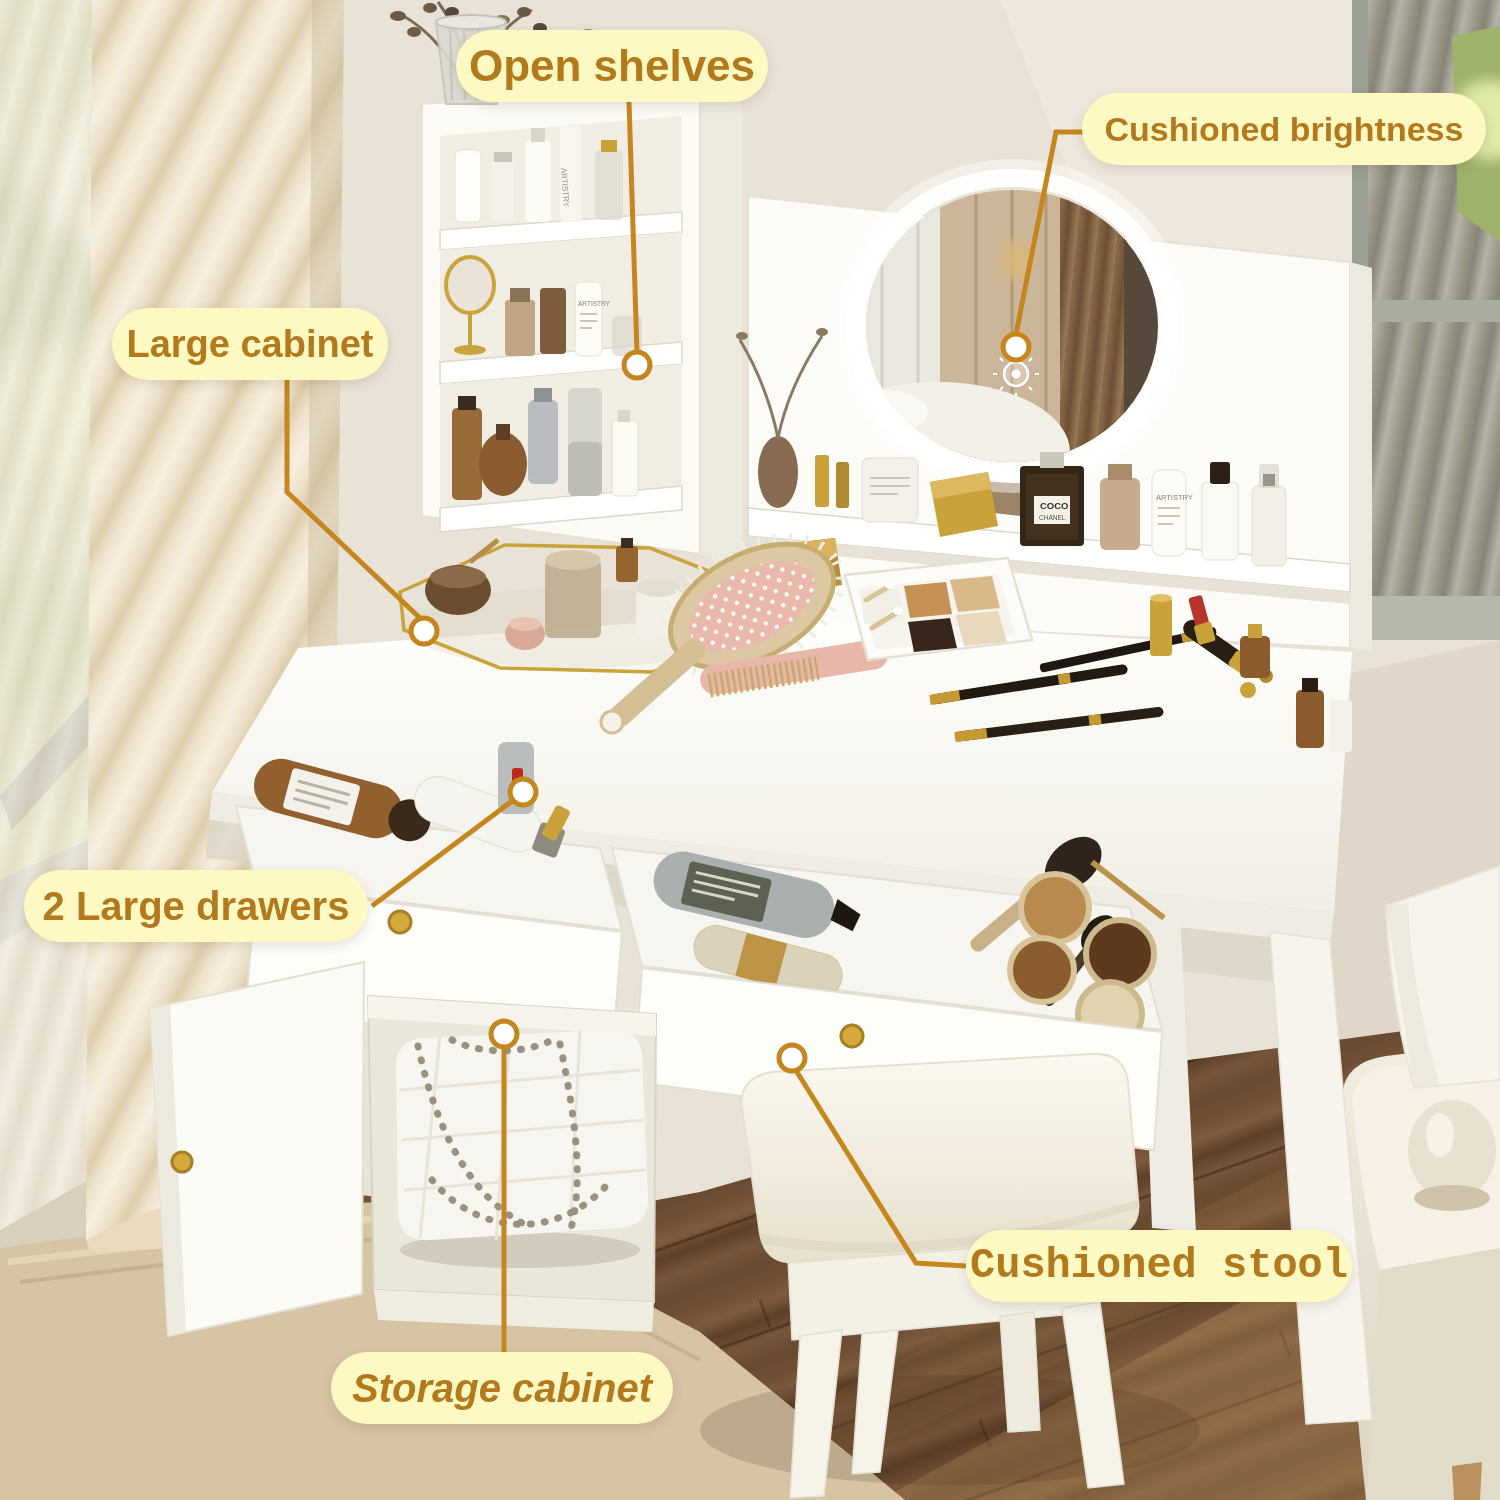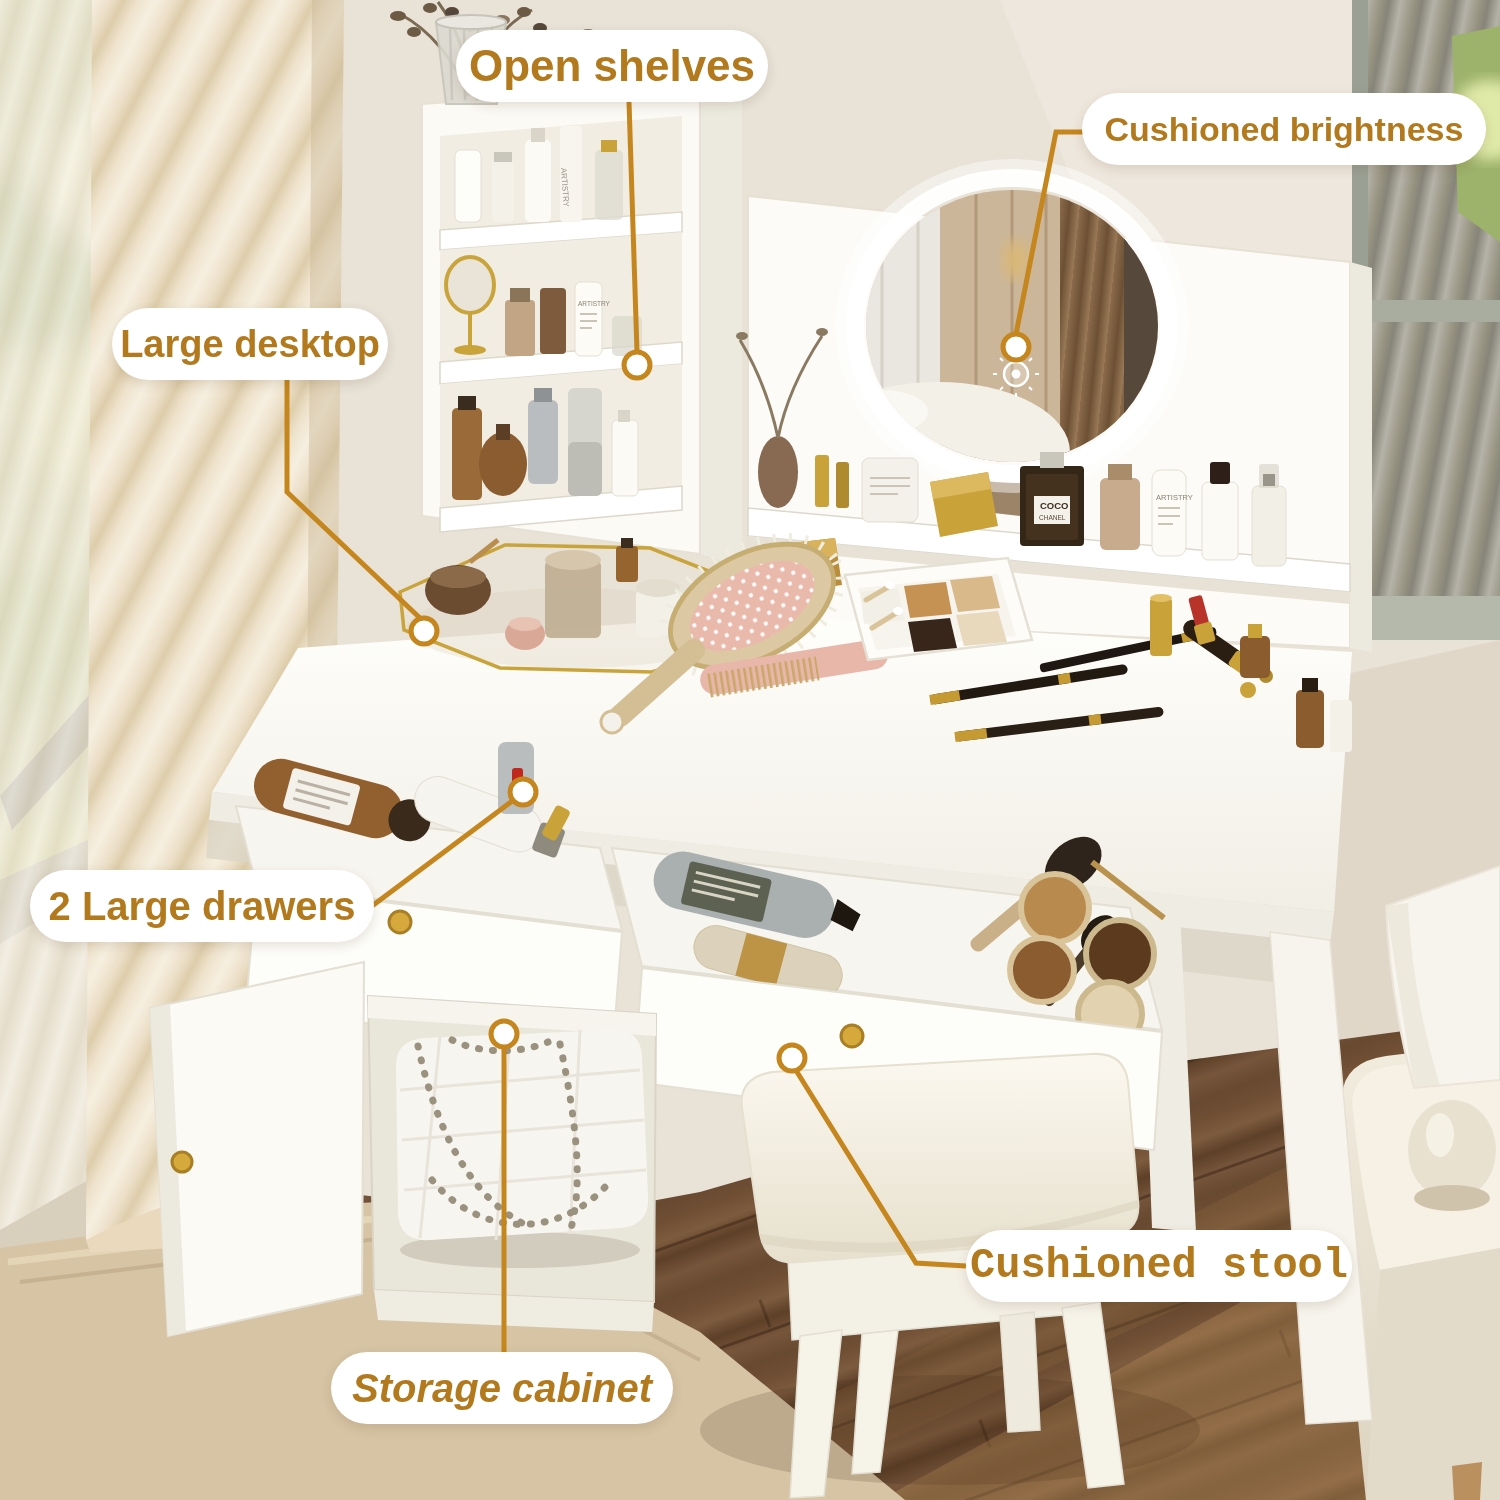--- a/index.html
+++ b/index.html
@@ -1,19 +1,19 @@
 <!DOCTYPE html>
 <html><head>
 <meta charset="utf-8">
 <style>
   html,body{margin:0;padding:0;background:#fff;}
   .stage{position:relative;width:1500px;height:1500px;overflow:hidden;
          font-family:"Liberation Sans",sans-serif;background:#e8e2d7;}
   .stage svg{position:absolute;left:0;top:0;}
-  .callout{position:absolute;height:72px;background:#ffffff;border-radius:38px;
+  .callout{position:absolute;height:72px;background:#fef9c3;border-radius:38px;
            display:flex;align-items:center;justify-content:center;
            color:#b3791d;font-weight:bold;white-space:nowrap;
            box-shadow:0 4px 12px rgba(90,60,20,.14);z-index:5;}
   .callout span{display:block;line-height:1;}
 </style>
 </head>
 <body>
 
 <div class="stage">
 <svg width="1500" height="1500" viewBox="0 0 1500 1500">
@@ -512,23 +512,23 @@
   </g>
 </svg>
 
 <div class="callout" style="left:456px;top:30px;width:312px;font-size:44px;">
   <span>Open shelves</span>
 </div>
 <div class="callout" style="left:1082px;top:93px;width:404px;font-size:34px;">
   <span>Cushioned brightness</span>
 </div>
 <div class="callout" style="left:112px;top:308px;width:276px;font-size:38px;">
-  <span>Large desktop</span>
-</div>
-<div class="callout" style="left:30px;top:870px;width:344px;font-size:40px;">
+  <span>Large cabinet</span>
+</div>
+<div class="callout" style="left:24px;top:870px;width:344px;font-size:40px;">
   <span>2 Large drawers</span>
 </div>
 <div class="callout" style="left:966px;top:1230px;width:386px;font-size:42px;font-family:Liberation Mono, monospace;">
   <span>Cushioned stool</span>
 </div>
 <div class="callout" style="left:331px;top:1352px;width:342px;font-size:40px;font-style:italic;">
   <span>Storage cabinet</span>
 </div>
 </div>
 

